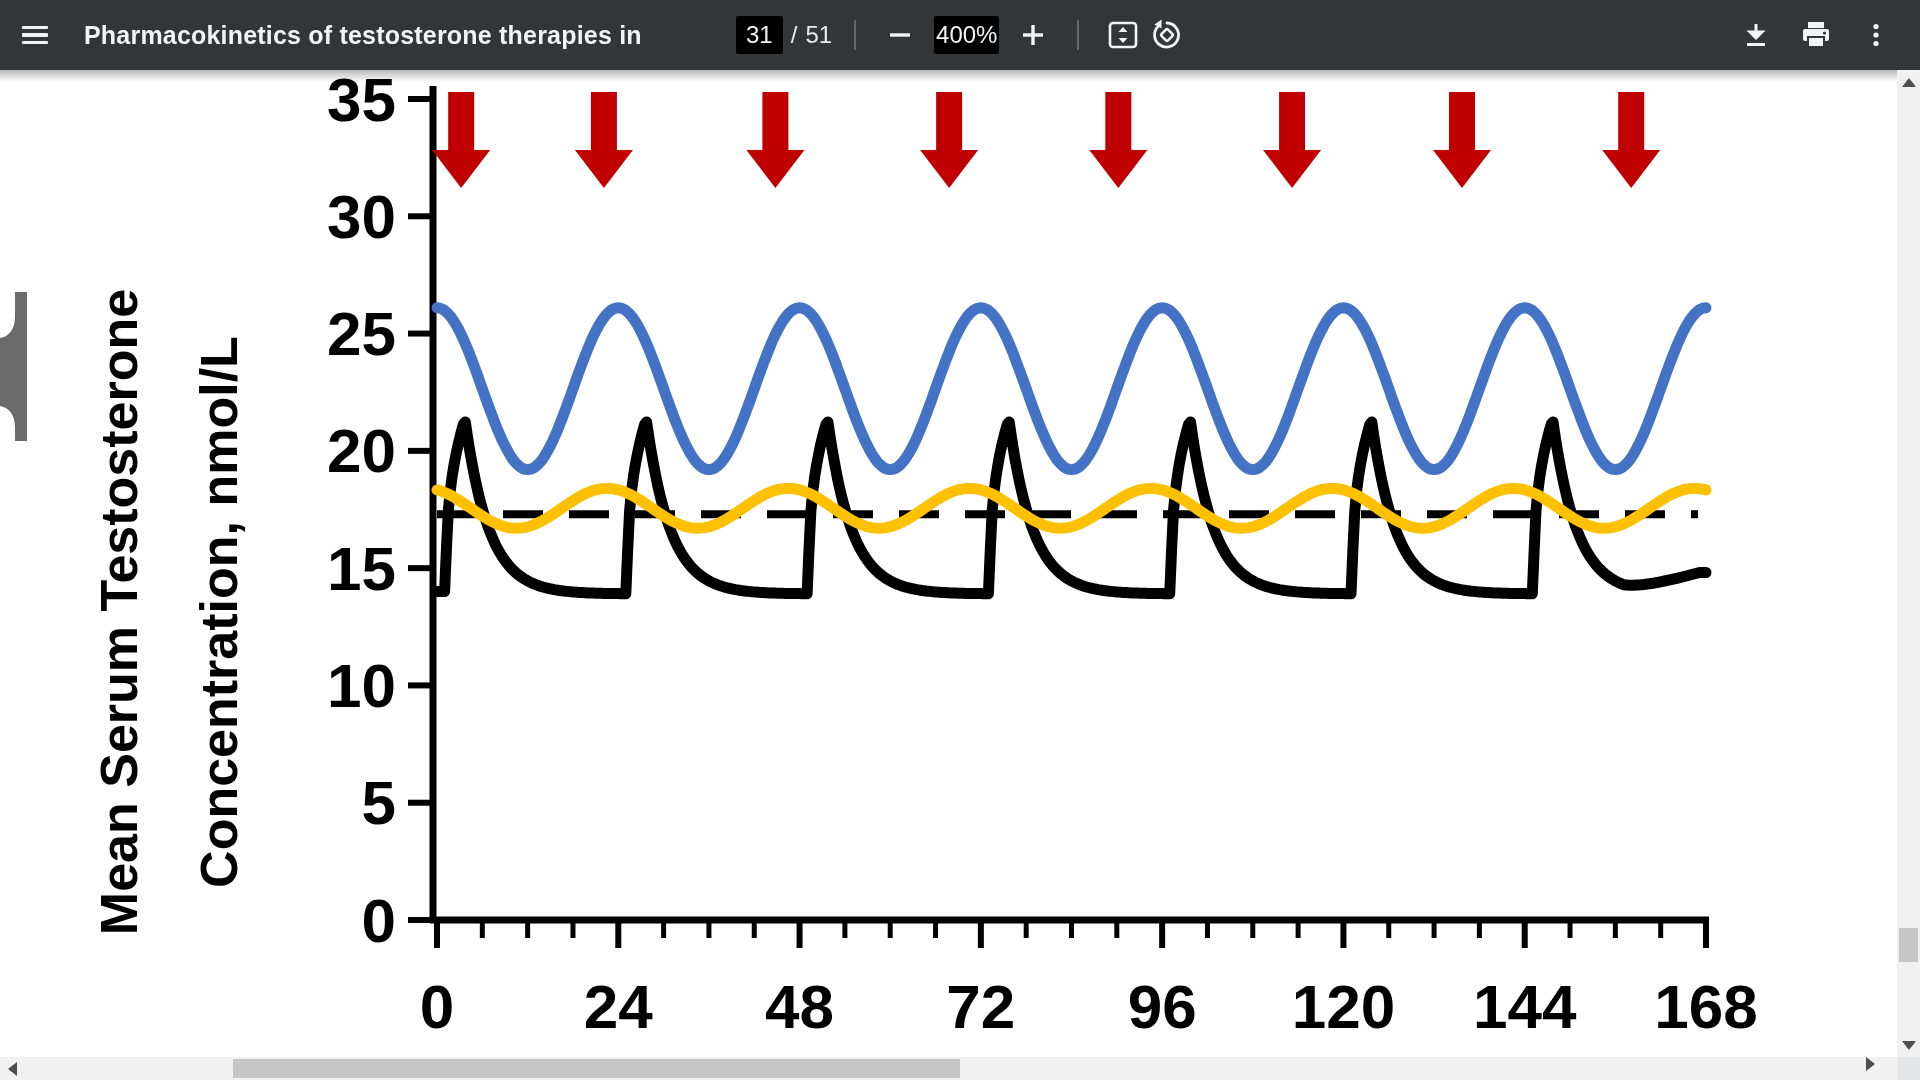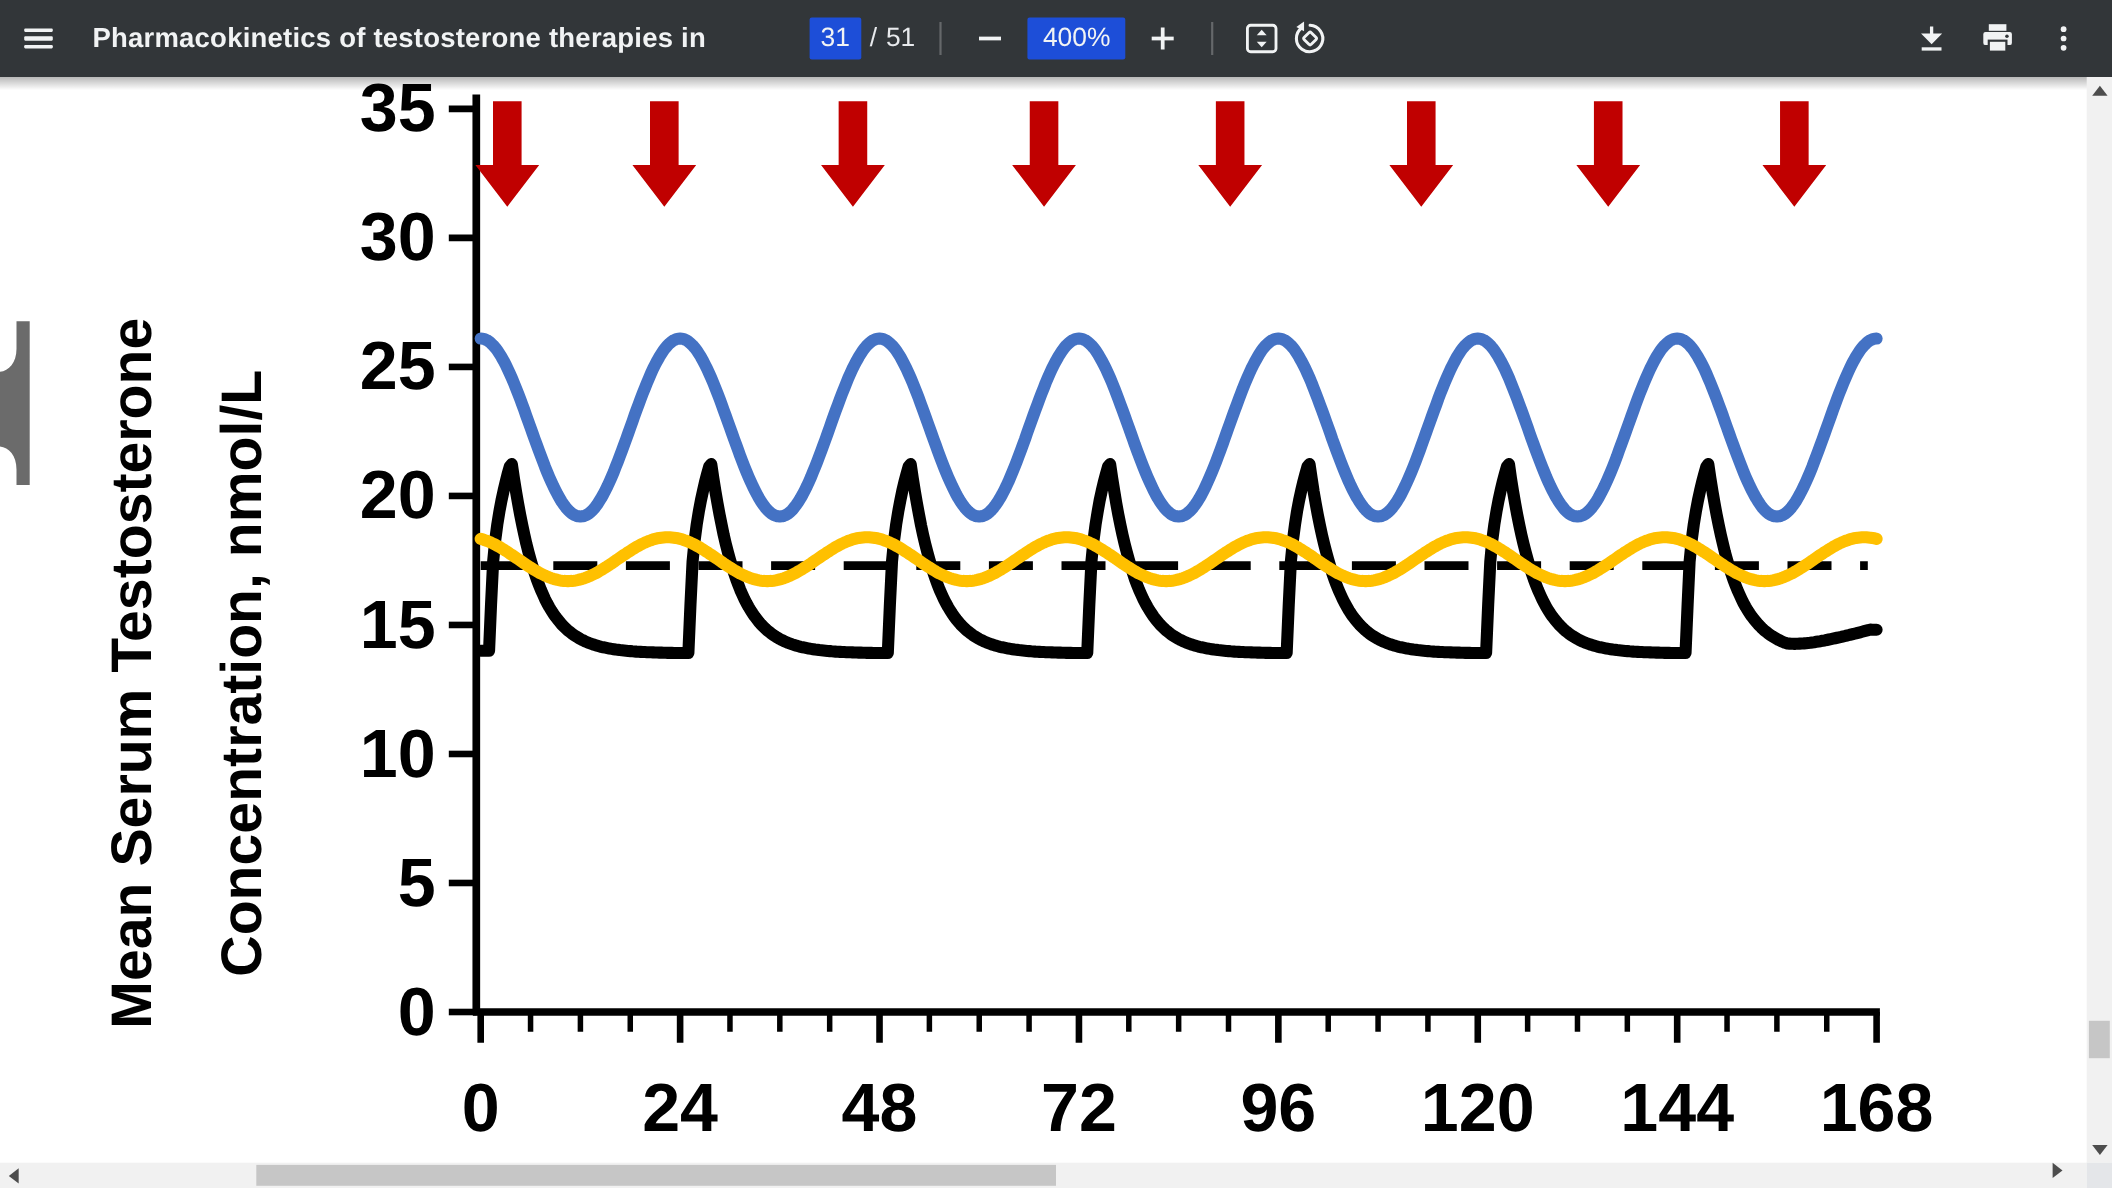--- a/index.html
+++ b/index.html
@@ -7,21 +7,21 @@
 
   
   .toolbar{position:absolute;left:0;top:0;width:1920px;height:70px;background:#323639;z-index:30;}
   .toolbar .left{position:absolute;left:0;top:0;height:70px;display:flex;align-items:center;}
   .menu-btn{width:70px;height:70px;display:flex;align-items:center;justify-content:center;cursor:pointer;}
   .menu-glyph{width:26px;height:18px;display:flex;flex-direction:column;justify-content:space-between;}
   .menu-glyph span{display:block;height:3.4px;background:#f1f3f4;border-radius:1px;}
   .doc-title{color:#f1f3f4;font-size:25px;font-weight:700;letter-spacing:.2px;white-space:nowrap;
     max-width:560px;overflow:hidden;margin-left:14px;}
   .center{position:absolute;left:736px;top:0;height:70px;display:flex;align-items:center;gap:0;}
-  .chip{background:#1d4ed8;color:#f1f3f4;border-radius:2px;text-align:center;
+  .chip{background:#000000;color:#f1f3f4;border-radius:2px;text-align:center;
     font-size:24px;padding:5px 10px;min-width:24px;}
   .pg-rest{color:#e8eaed;font-size:24px;margin:0 0 0 8px;white-space:nowrap;}
   .vsep{width:2px;height:30px;background:rgba(255,255,255,.25);margin:0 22px;}
   .tb-btn{width:44px;height:44px;display:flex;align-items:center;justify-content:center;
     border-radius:50%;cursor:pointer;color:#f1f3f4;flex:0 0 auto;}
   .right{position:absolute;right:22px;top:0;height:70px;display:flex;align-items:center;gap:16px;}
   .toolbar svg{display:block;}
   .shadow{position:absolute;left:0;top:70px;width:1920px;height:12px;z-index:20;
     background:linear-gradient(to bottom,rgba(0,0,0,.28),rgba(0,0,0,0));pointer-events:none;}
 
@@ -63,21 +63,21 @@
   <div class="center">
     <div class="chip">31</div>
     <div class="pg-rest">/</div>
     <div class="pg-rest">51</div>
     <div class="vsep"></div>
     <div class="tb-btn">
       <svg width="26" height="26" viewBox="0 0 26 26">
         <rect x="3" y="11.3" width="20" height="3.4" fill="#f1f3f4"></rect>
         </svg>
     </div>
-    <div class="chip" style="margin:16px 12px;padding:5px 14px;">400%</div>
+    <div class="chip" style="margin:16px 12px;padding:5px 2px;">400%</div>
     <div class="tb-btn">
       <svg width="26" height="26" viewBox="0 0 26 26">
         <rect x="3" y="11.3" width="20" height="3.4" fill="#f1f3f4"></rect>
         <rect x="11.3" y="3" width="3.4" height="20" fill="#f1f3f4"></rect>
         </svg>
     </div>
     <div class="vsep"></div>
     <div class="tb-btn">
       <svg width="32" height="30" viewBox="0 0 32 30">
         <rect x="3" y="3" width="26" height="24" rx="3" fill="none" stroke="#f1f3f4" stroke-width="2.6"></rect>

